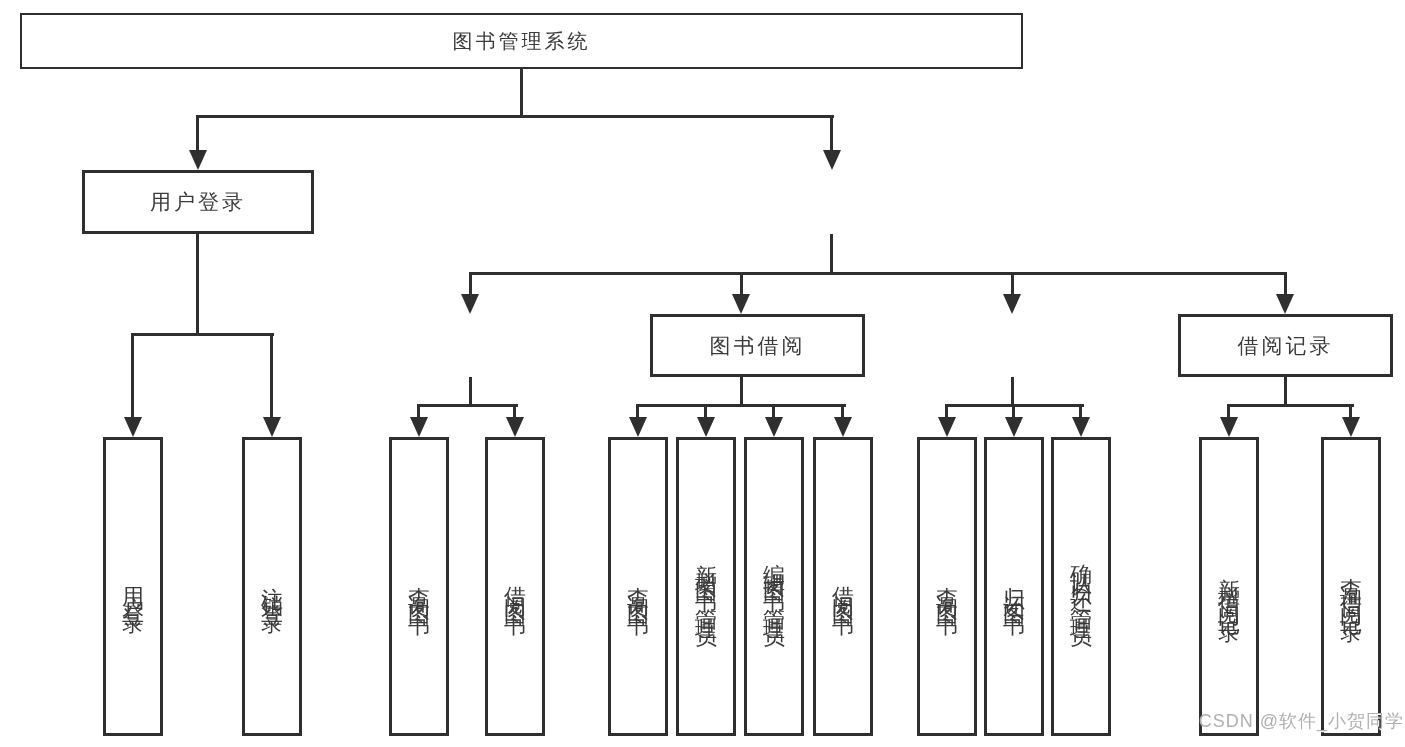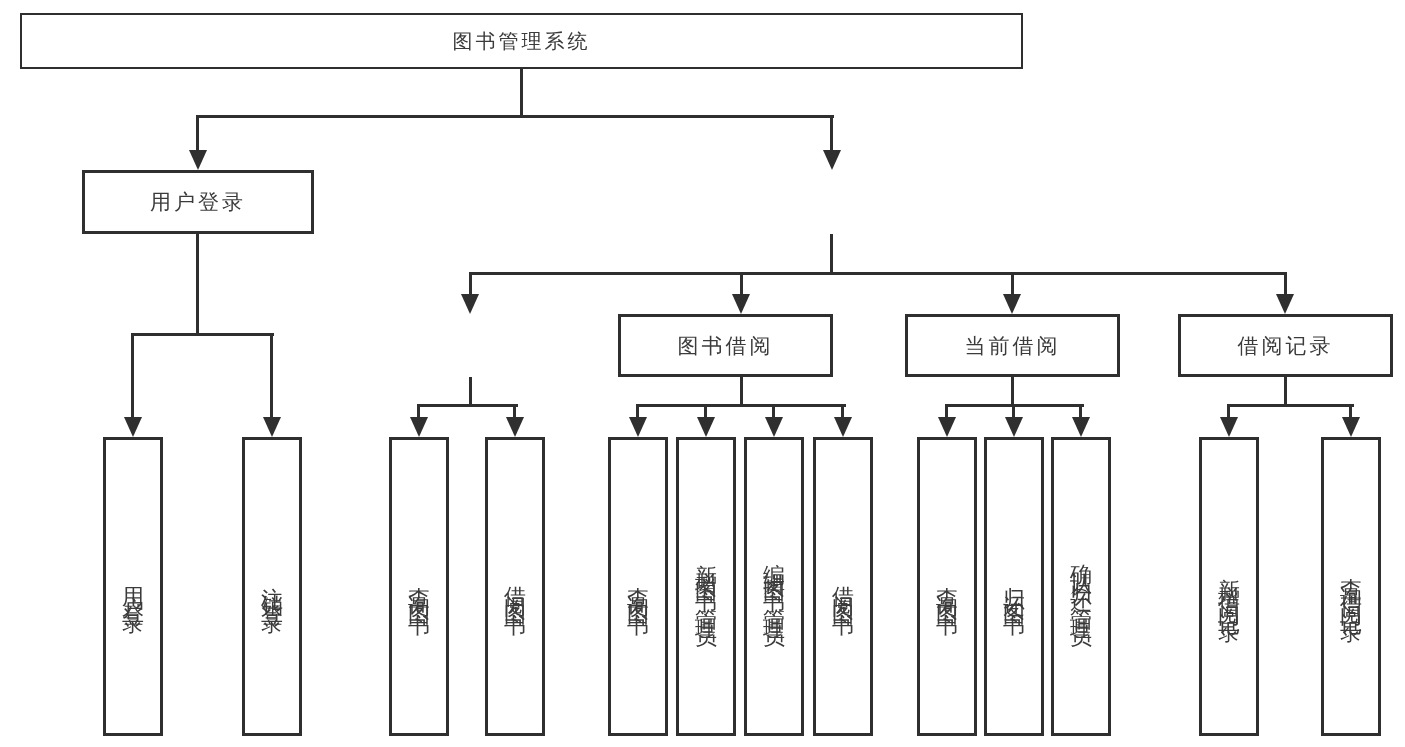--- a/index.html
+++ b/index.html
@@ -69,22 +69,21 @@
   <div class="ln" style="left:469px;top:272px;width:818px;height:3px"></div>
   <div class="ln" style="left:469px;top:272px;width:3px;height:22px"></div>
   <div class="ln" style="left:740px;top:272px;width:3px;height:22px"></div>
   <div class="ln" style="left:1011px;top:272px;width:3px;height:22px"></div>
   <div class="ln" style="left:1284px;top:272px;width:3px;height:22px"></div>
   <div class="arrow" style="left:461px;top:294px"></div>
   <div class="arrow" style="left:732px;top:294px"></div>
   <div class="arrow" style="left:1003px;top:294px"></div>
   <div class="arrow" style="left:1276px;top:294px"></div>
 
-  <div class="box hbox" style="left:618px;top:314px;width:215px;height:63px">图书借阅</div>
-  <div class="box hbox" style="left:905px;top:314px;width:215px;height:63px">当前借阅</div>
+  <div class="box hbox" style="left:650px;top:314px;width:215px;height:63px">图书借阅</div>
   <div class="box hbox" style="left:1178px;top:314px;width:215px;height:63px">借阅记录</div>
 
   <div class="ln" style="left:469px;top:377px;width:3px;height:29px"></div>
   <div class="ln" style="left:740px;top:377px;width:3px;height:29px"></div>
   <div class="ln" style="left:1011px;top:377px;width:3px;height:29px"></div>
   <div class="ln" style="left:1284px;top:377px;width:3px;height:29px"></div>
 
   <div class="ln" style="left:417px;top:404px;width:101px;height:3px"></div>
   <div class="ln" style="left:636px;top:404px;width:210px;height:3px"></div>
   <div class="ln" style="left:945px;top:404px;width:139px;height:3px"></div>
@@ -125,13 +124,14 @@
   <div class="box vbox" style="left:744px;top:437px;width:60px;height:299px">编辑图书（管理员）</div>
   <div class="box vbox" style="left:813px;top:437px;width:60px;height:299px">借阅图书</div>
 
   <div class="box vbox" style="left:917px;top:437px;width:60px;height:299px">查询图书</div>
   <div class="box vbox" style="left:984px;top:437px;width:60px;height:299px">归还图书</div>
   <div class="box vbox" style="left:1051px;top:437px;width:60px;height:299px">确认归还（管理员）</div>
 
   <div class="box vbox" style="left:1199px;top:437px;width:60px;height:299px">新增借阅记录</div>
   <div class="box vbox" style="left:1321px;top:437px;width:60px;height:299px">查询借阅记录</div>
 
+  <div class="watermark">CSDN @软件_小贺同学</div>
 </div>
 
 </body></html>

